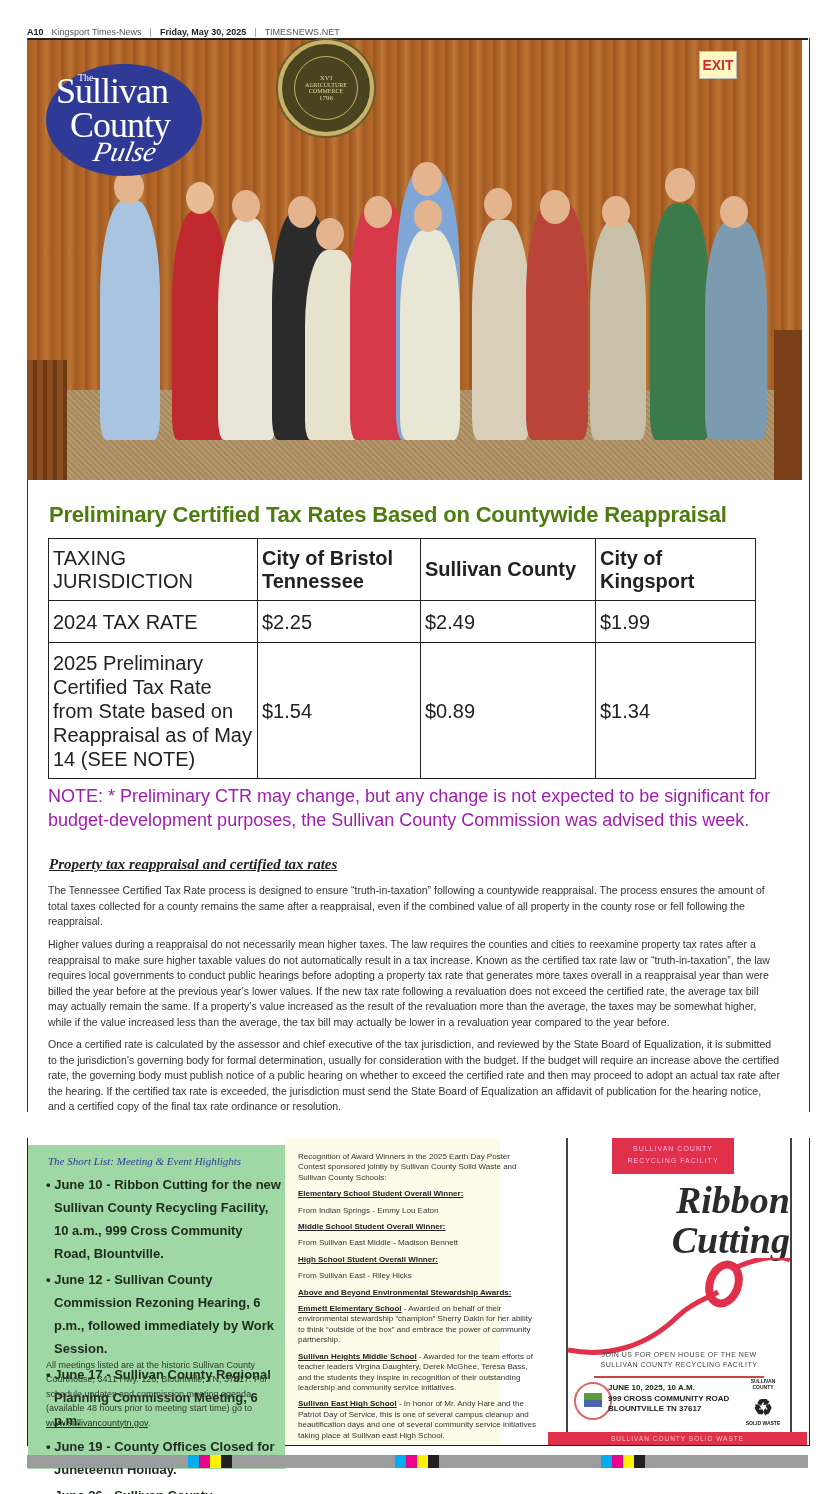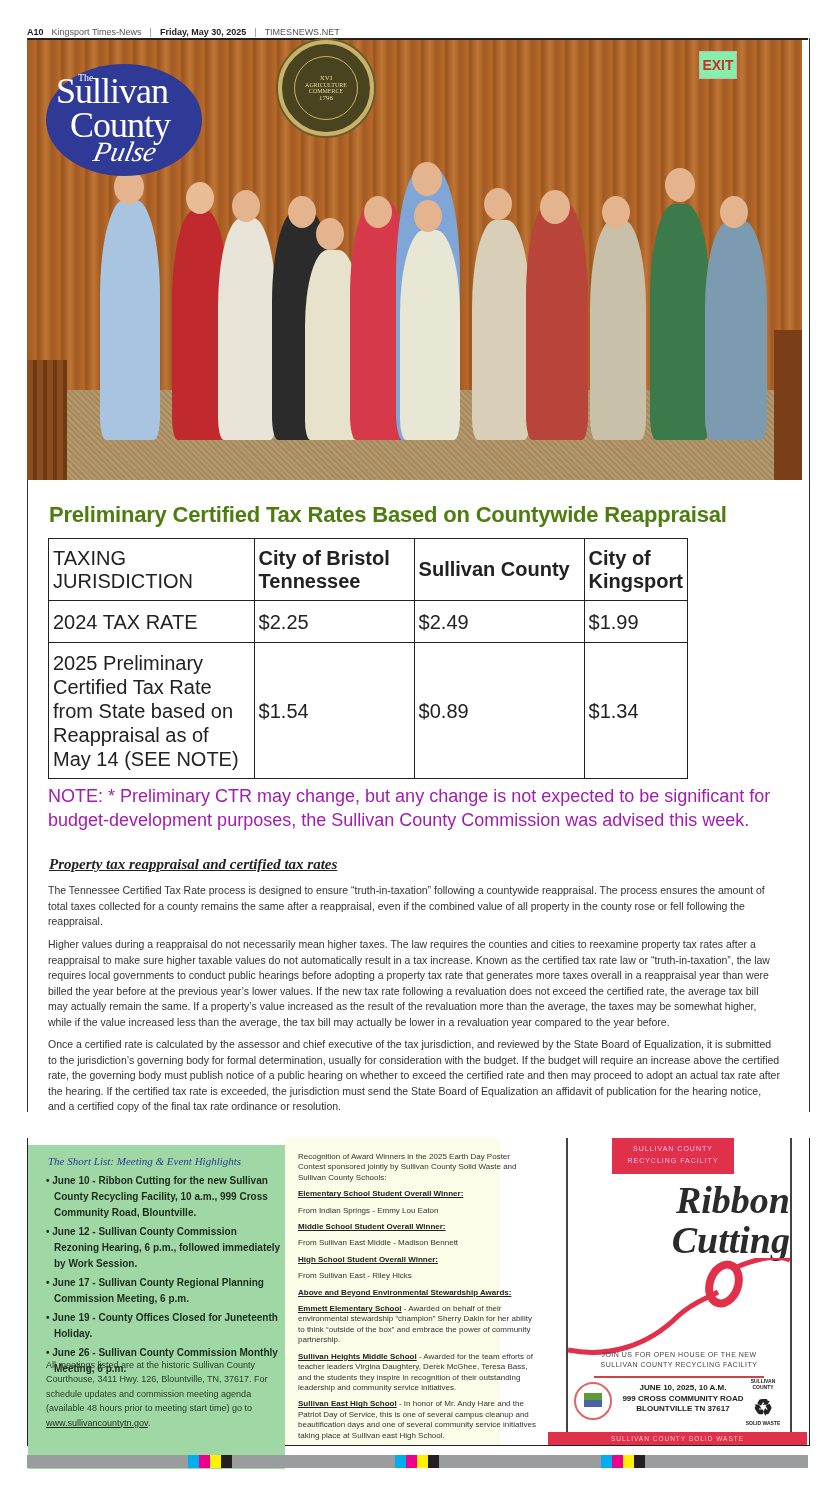--- a/index.html
+++ b/index.html
@@ -16,74 +16,74 @@
   
   .photo { position:absolute; left:27px; top:40px; width:775px; height:440px; overflow:hidden;
     background: repeating-linear-gradient(90deg, #a15a22 0px, #b8692a 9px, #9a5520 11px, #c07634 19px, #a8602a 24px);
   }
   .photo .carpet { position:absolute; left:0; bottom:0; width:100%; height:90px;
     background: repeating-linear-gradient(45deg, #b3996d 0 2px, #a68a5e 2px 4px); }
   .photo .railing { position:absolute; left:0; bottom:0; width:40px; height:120px; background:repeating-linear-gradient(90deg,#8a4d1f 0 6px,#6d3a14 6px 10px); }
   .photo .railing-r { position:absolute; right:0; bottom:0; width:28px; height:150px; background:#7a3f18; }
   .seal { position:absolute; left:278px; top:40px; width:88px; height:88px; border-radius:50%; background:#4a4320; border:4px solid #c9b36a; box-shadow:0 0 0 2px #6b5a2a; display:flex; align-items:center; justify-content:center; flex-direction:column; color:#e6d9a0; font-family:"Liberation Serif", serif; font-size:7px; text-align:center; }
   .seal .seal-inner { width:62px; height:62px; border-radius:50%; border:1px solid #c9b36a; display:flex; flex-direction:column; align-items:center; justify-content:center; }
-  .exit-sign { position:absolute; left:699px; top:51px; width:36px; height:26px; background:#86efac; border:1px solid #bbb; color:#d42a2a; font-weight:bold; font-size:14px; display:flex; align-items:center; justify-content:center; font-family:"Liberation Sans Narrow","Liberation Sans", sans-serif; }
+  .exit-sign { position:absolute; left:699px; top:51px; width:36px; height:26px; background:#fef9c3; border:1px solid #bbb; color:#d42a2a; font-weight:bold; font-size:14px; display:flex; align-items:center; justify-content:center; font-family:"Liberation Sans Narrow","Liberation Sans", sans-serif; }
   .pulse-logo { position:absolute; left:46px; top:64px; width:156px; height:112px; border-radius:50%; background:#2e3a96; color:#fff; font-family:"Liberation Serif", serif; }
   .pulse-logo .the { position:absolute; left:32px; top:8px; font-size:10px; }
   .pulse-logo .sullivan { position:absolute; left:10px; top:6px; font-size:36px; letter-spacing:-1px; }
   .pulse-logo .county { position:absolute; left:24px; top:40px; font-size:36px; letter-spacing:-1px; }
   .pulse-logo .pulse { position:absolute; left:48px; top:72px; font-size:28px; font-style:italic; transform:skewX(-12deg); }
 
   .people { position:absolute; left:100px; top:160px; width:680px; height:280px; }
   .person { position:absolute; bottom:0; border-radius:40% 40% 10% 10%; }
   .head { position:absolute; border-radius:50%; background:#e4b48e; }
 
   
   .title { position:absolute; left:49px; top:502px; font-size:22px; font-weight:bold; color:#4d7c0f; font-family:"Liberation Sans Narrow","Liberation Sans", sans-serif; letter-spacing:-0.2px; white-space:nowrap; }
-  table.rates { position:absolute; left:48px; top:538px; width:640px; border-collapse:collapse; font-family:"Liberation Sans Narrow","Liberation Sans", sans-serif; }
+  table.rates { position:absolute; left:48px; top:538px; width:708px; border-collapse:collapse; font-family:"Liberation Sans Narrow","Liberation Sans", sans-serif; }
   table.rates td, table.rates th { border:1.5px solid #222; padding:2px 4px; vertical-align:middle; text-align:left; color:#222; }
   table.rates th { font-size:20px; font-weight:bold; line-height:23px; }
   table.rates th.plain { font-weight:normal; }
   table.rates td { font-size:20px; line-height:24px; }
   .r0 { height:62px; }
   .r1 { height:42px; }
   .r2 { height:136px; }
 
   .note { position:absolute; left:48px; top:784px; width:770px; font-size:18px; line-height:24px; color:#a21caf; font-family:"Liberation Sans Narrow","Liberation Sans", sans-serif; }
   .subhead { position:absolute; left:49px; top:856px; font-size:15px; font-weight:bold; font-style:italic; text-decoration:underline; color:#222; font-family:Liberation Serif, serif; }
   .body-text { position:absolute; left:48px; width:732px; font-size:10.5px; line-height:15.6px; color:#333; font-family:"Liberation Sans Narrow","Liberation Sans", sans-serif; }
   .p1 { top:883px; }
   .p2 { top:937px; }
   .p3 { top:1037px; }
 
   
   .bottom-wrap { position:absolute; left:27px; top:1138px; width:781px; height:307px; border-left:1px solid #222; border-right:1px solid #222; border-bottom:1px solid #222; }
   .green-box { position:absolute; left:28px; top:1145px; width:257px; height:324px; background:#9fd8a4; }
   .green-box .hdr { position:absolute; left:20px; top:10px; font-family:"Liberation Serif", serif; font-style:italic; color:#2c3c9a; font-size:11px; white-space:nowrap; }
   .green-box ul { position:absolute; left:18px; top:28px; width:236px; margin:0; padding:0; list-style:none; }
-  .green-box li { font-weight:bold; font-size:10px; line-height:16px; color:#1e2a1e; padding-left:8px; text-indent:-8px; margin-bottom:3px; }
+  .green-box li { font-weight:bold; font-size:13px; line-height:23px; color:#1e2a1e; padding-left:8px; text-indent:-8px; margin-bottom:3px; }
   .green-box li::before { content:"• "; }
   .green-box .foot { position:absolute; left:18px; top:213px; width:236px; font-size:9px; line-height:14.4px; color:#2b3a2b; }
   .green-box .foot a { color:#1e2a1e; text-decoration:underline; }
 
   .cream-box { position:absolute; left:285px; top:1138px; width:215px; height:307px; background:#fdfce8; }
   .cream-box .inner { position:absolute; left:13px; top:14px; width:240px; font-size:8px; line-height:10.4px; color:#333; }
   .cream-box p { margin:0 0 6px 0; }
   .cream-box .u { font-weight:bold; text-decoration:underline; color:#222; }
 
   .flyer-wrap { position:absolute; left:548px; top:1138px; width:259px; height:307px; background:#fff; }
   .flyer { position:absolute; left:566px; top:1138px; width:222px; height:300px; border:2px solid #444; border-top:0; background:#fff; }
   .flyer .redtag { position:absolute; left:44px; top:0; width:122px; height:36px; background:#e0304a; color:#fbe; font-size:7px; letter-spacing:1px; text-align:center; line-height:12px; padding-top:5px; box-sizing:border-box; }
   .flyer .rc { position:absolute; left:0; width:100%; text-align:right; font-family:"Liberation Serif", serif; font-style:italic; font-weight:bold; font-size:38px; color:#2b2b2b; line-height:40px; }
   .flyer .rc1 { top:42px; }
   .flyer .rc2 { top:82px; }
   .ribbon { position:absolute; left:0; top:120px; width:222px; height:100px; }
   .flyer .join { position:absolute; left:0; top:212px; width:100%; text-align:center; font-size:7px; letter-spacing:0.5px; color:#444; line-height:10px; }
   .flyer .hr { position:absolute; left:26px; top:238px; width:170px; height:1.5px; background:#c44; }
-  .flyer .when { position:absolute; left:40px; top:245px; width:150px; text-align:center; font-size:8px; font-weight:bold; color:#222; line-height:10.5px; }
+  .flyer .when { position:absolute; left:40px; top:245px; width:150px; font-size:8px; font-weight:bold; color:#222; line-height:10.5px; }
   .flyer .seal-l { position:absolute; left:6px; top:244px; width:34px; height:34px; border-radius:50%; border:2px solid #d66; background:#fff; }
   .flyer .seal-l::after { content:""; position:absolute; left:8px; top:9px; width:18px; height:14px; background:linear-gradient(#5b9b3a 50%, #4a62a8 50%); }
   .flyer .sw { position:absolute; left:172px; top:240px; width:46px; height:46px; text-align:center; font-size:5px; font-weight:bold; color:#222; }
   .flyer .sw .rec { font-size:22px; line-height:24px; display:block; margin-top:6px; }
   .flyer-foot { position:absolute; left:548px; top:1432px; width:259px; height:13px; background:#e0304a; color:#f8c0c8; font-size:6.5px; letter-spacing:1px; text-align:center; line-height:13px; }
 
   .color-bar { position:absolute; left:27px; top:1455px; width:781px; height:13px; background:#9a9c9e; }
   .swatch { position:absolute; top:1455px; width:11px; height:13px; }
 </style>
 </head>

